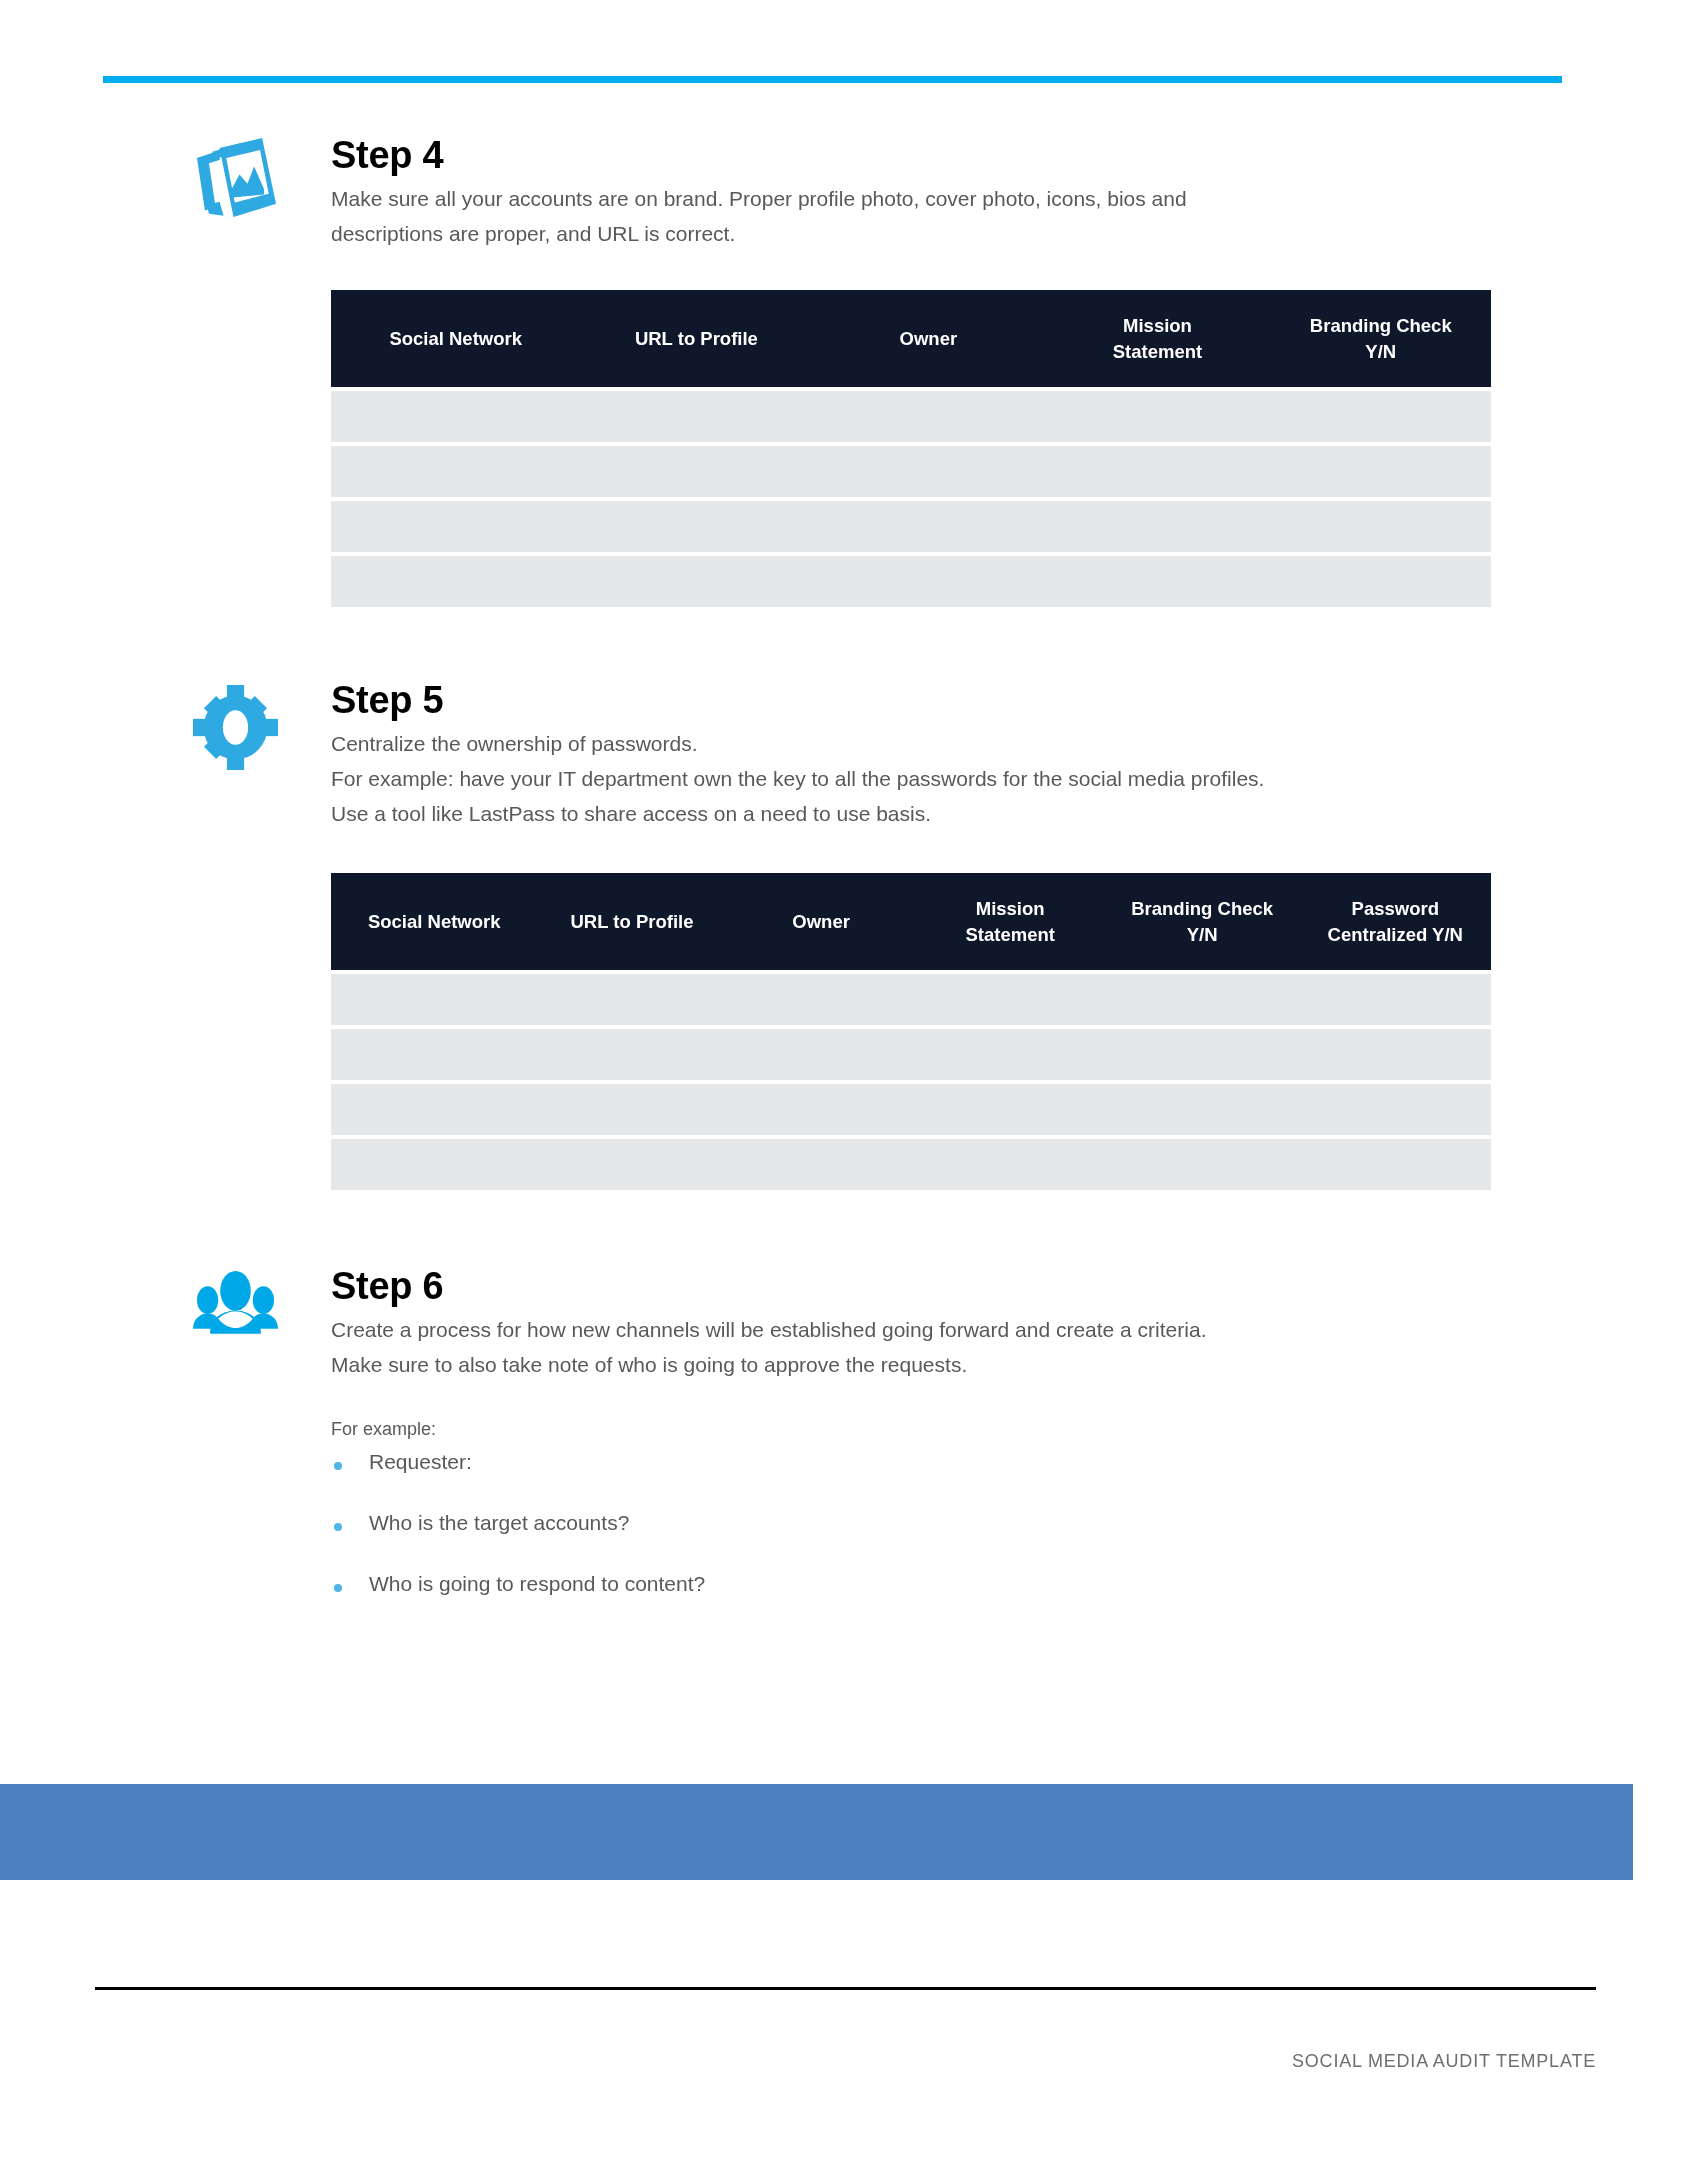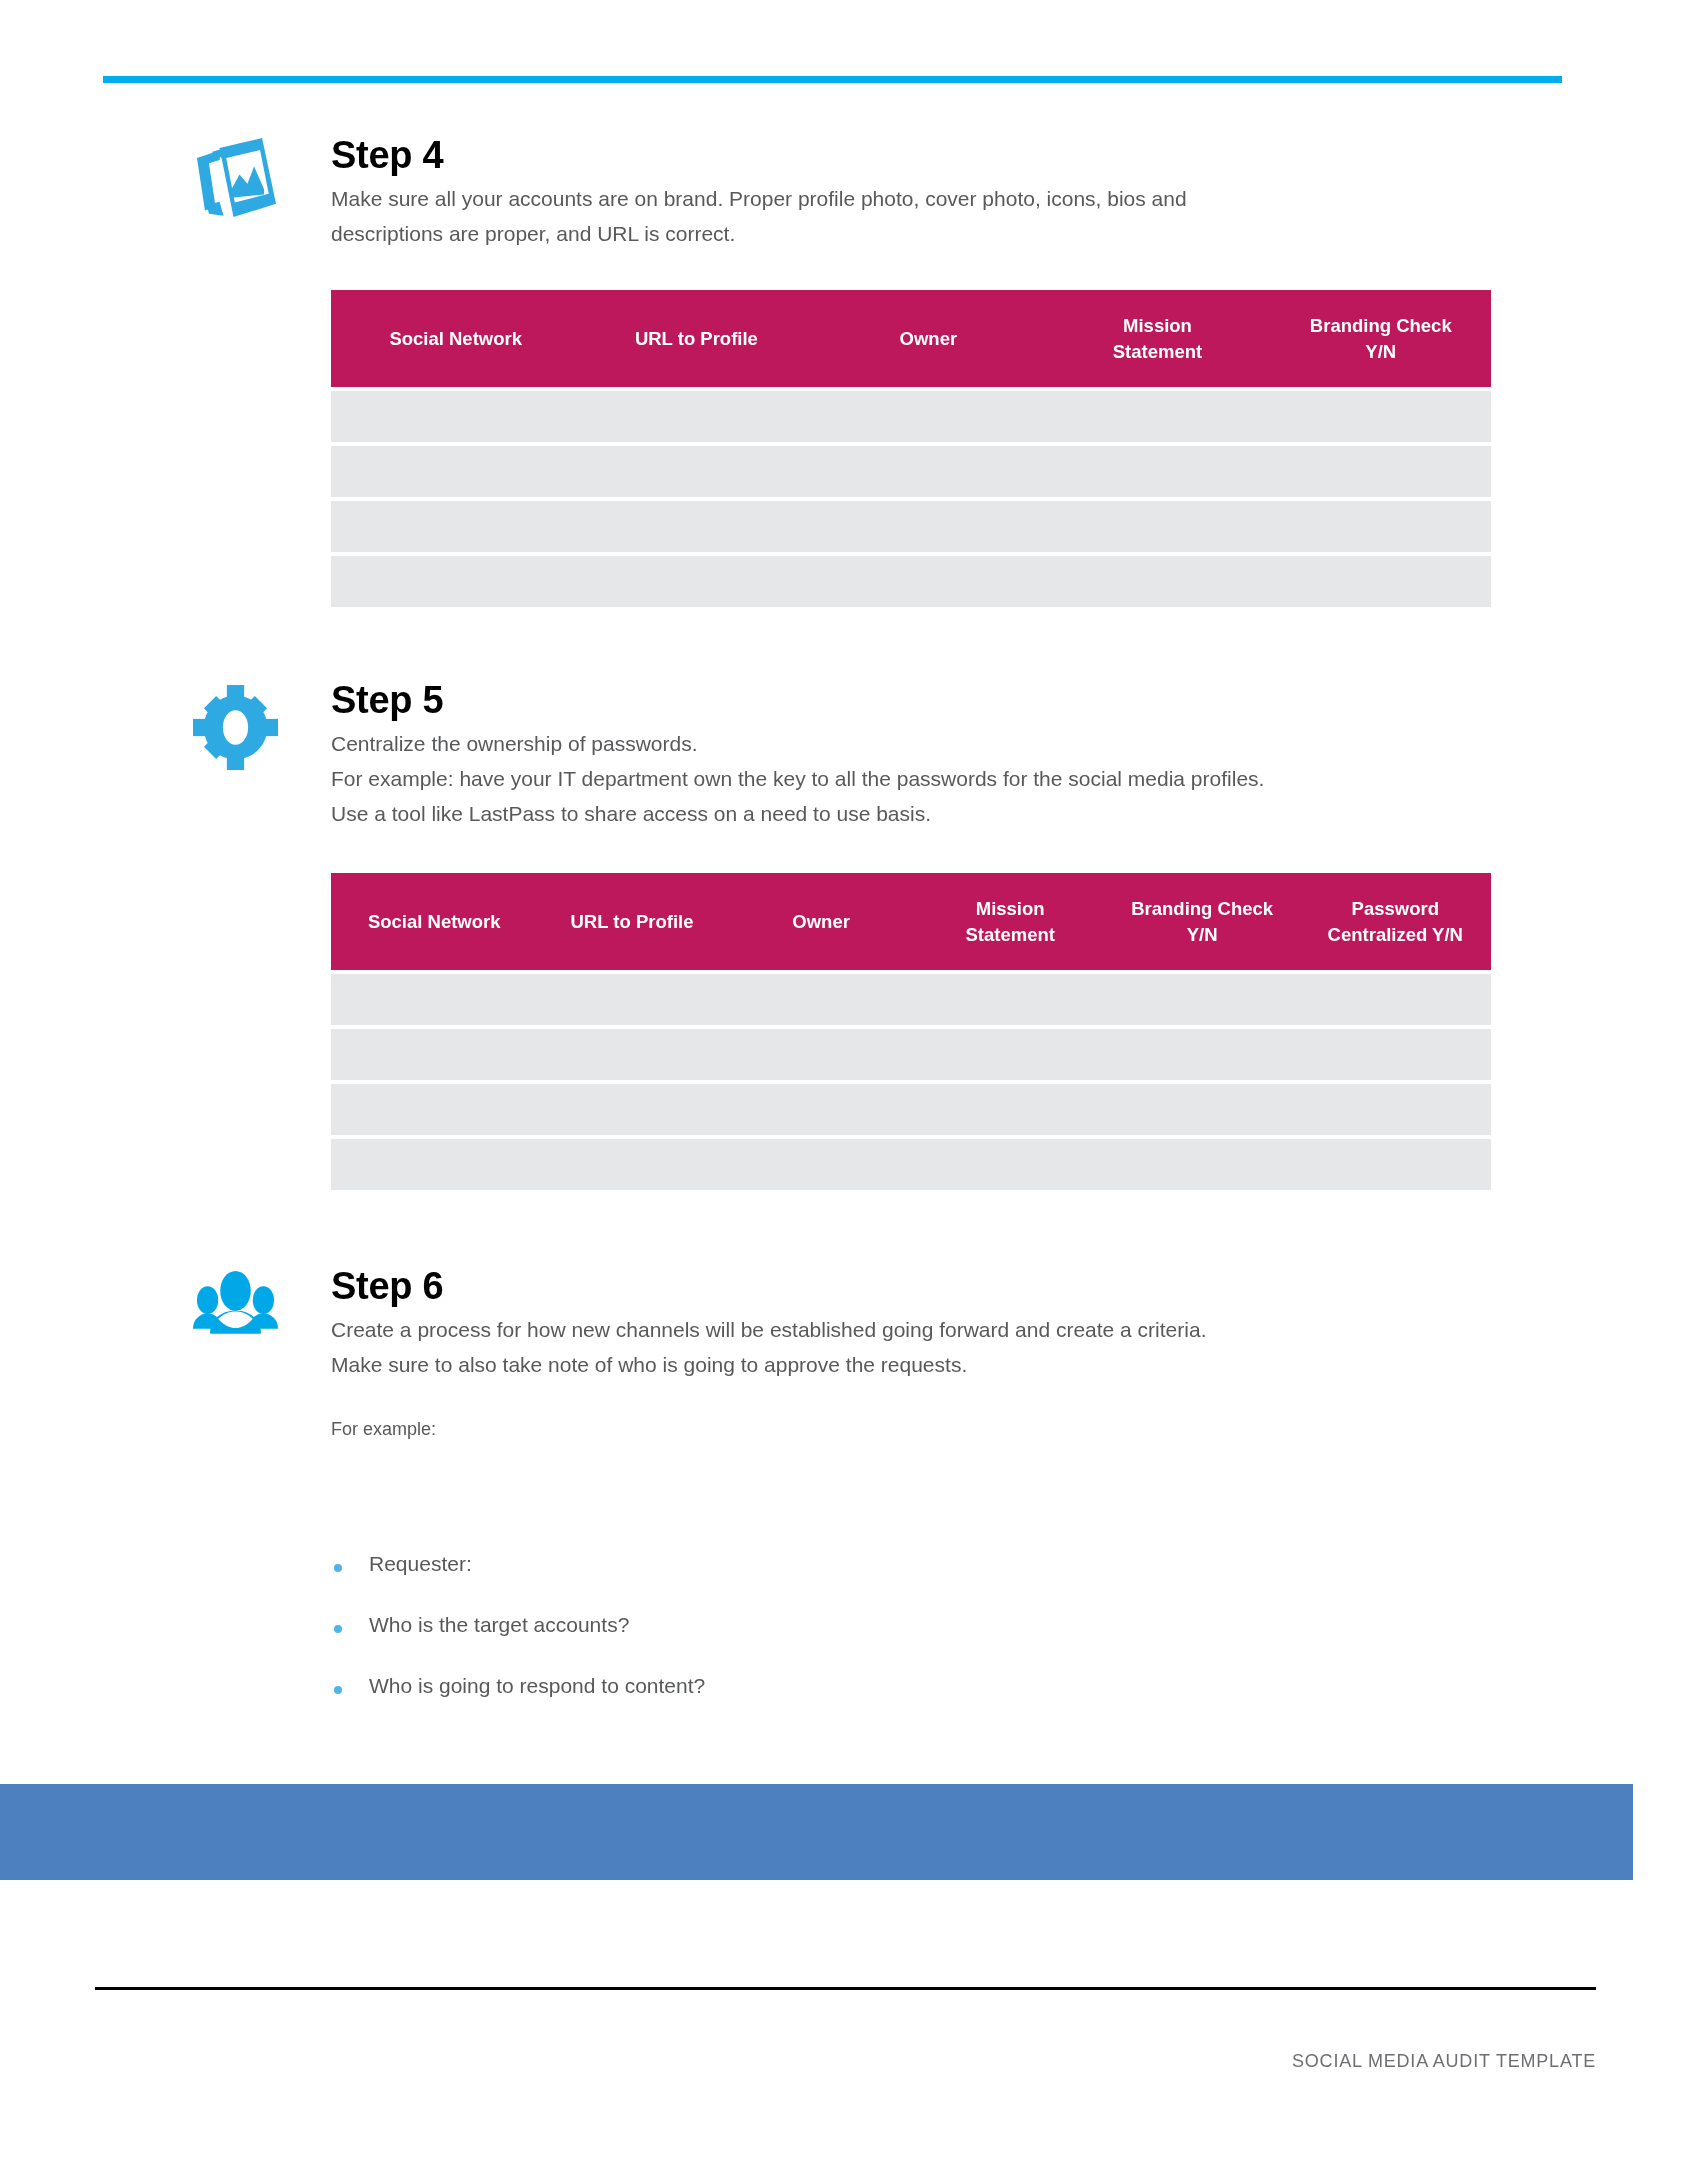--- a/index.html
+++ b/index.html
@@ -65,21 +65,21 @@
   .step-text .ln { display: block; }
 
   
   .tbl {
     position: absolute;
     left: 331px;
     width: 1160px;
   }
   .tbl-head {
     display: flex;
-    background: #be185d;
+    background: #0f172a;
     min-height: 97px;
     align-items: center;
   }
   .tbl-head .th {
     color: #ffffff;
     font-size: 18.5px;
     font-weight: bold;
     text-align: center;
     line-height: 1.38;
     padding: 5.3px 2.6px;
@@ -303,21 +303,21 @@
       <h2 class="step-title">Step 6</h2>
       <p class="step-text">
         <span class="ln">Create a process for how new channels will be established going forward and create a criteria.</span>
         <span class="ln">Make sure to also take note of who is going to approve the requests.</span>
       </p>
     </div>
   </div>
 
   <div class="example-label" style="top:1419px;">For example:</div>
 
-  <div class="bullets" style="top:1553px;">
+  <div class="bullets" style="top:1451px;">
     <div class="bullet-item">
       <span class="bullet-dot"></span>
       <span class="bullet-text">Requester:</span>
     </div>
     <div class="bullet-item">
       <span class="bullet-dot"></span>
       <span class="bullet-text">Who is the target accounts?</span>
     </div>
     <div class="bullet-item">
       <span class="bullet-dot"></span>

